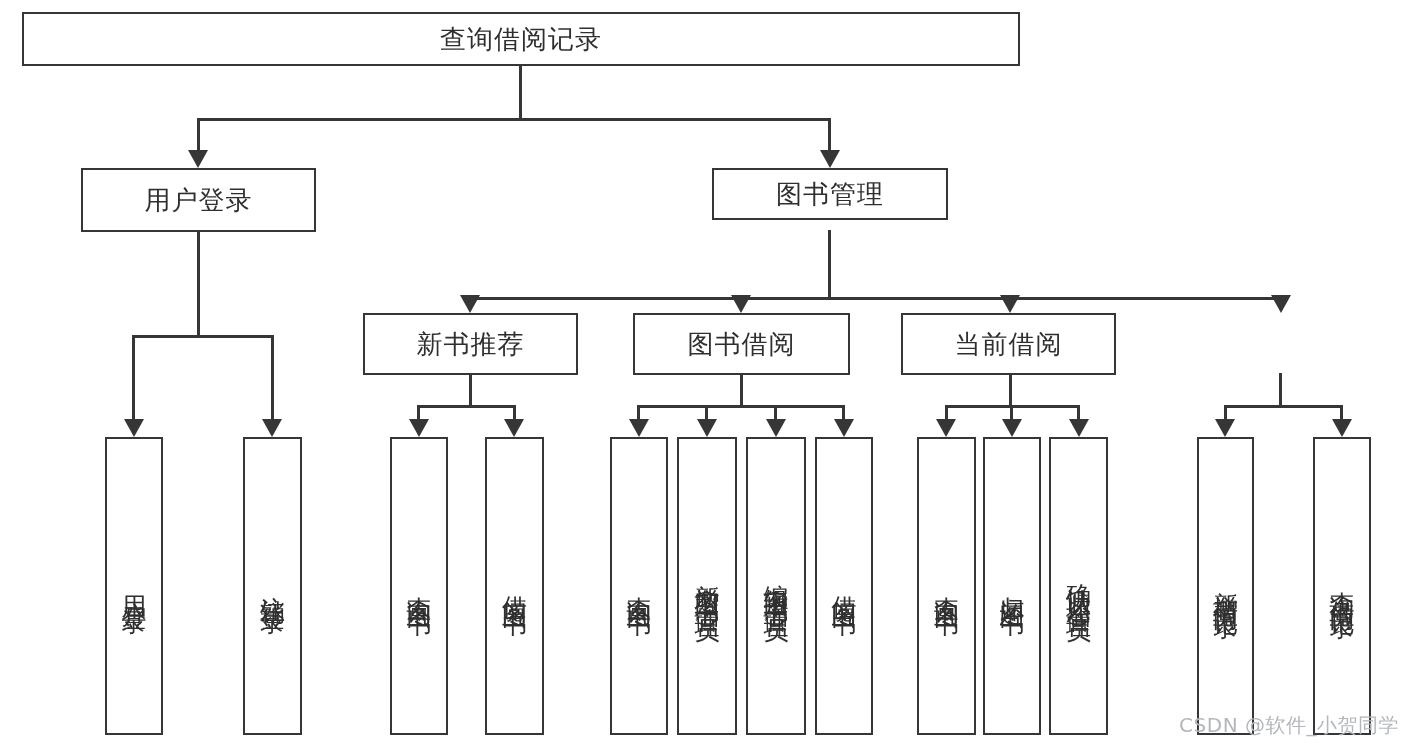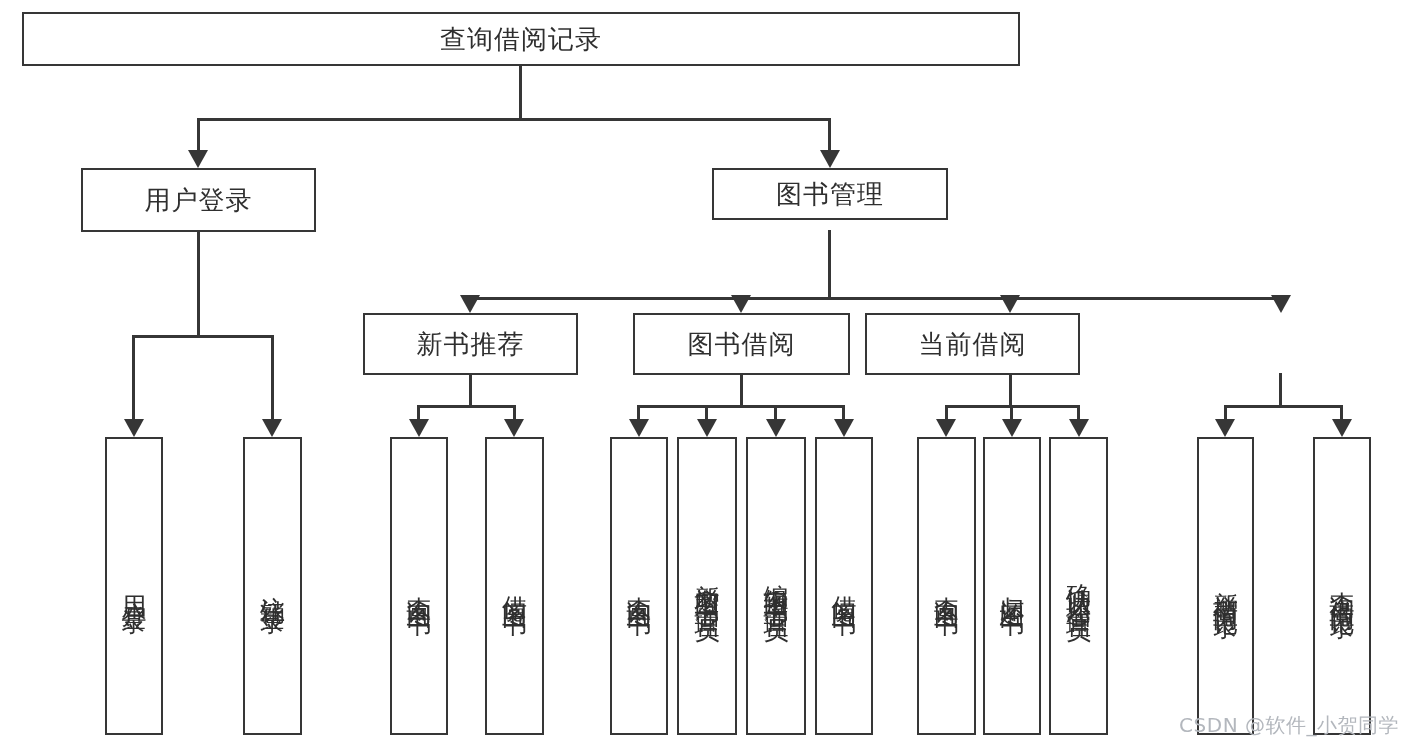--- a/index.html
+++ b/index.html
@@ -93,21 +93,21 @@
   <i class="ah" style="left:731px;top:295px"></i>
   <i class="ah" style="left:1000px;top:295px"></i>
   <i class="ah" style="left:1271px;top:295px"></i>
 
   <div class="box" style="left:363px;top:313px;width:215px;height:62px">
     <span class="lbl">新书推荐</span>
   </div>
   <div class="box" style="left:633px;top:313px;width:217px;height:62px">
     <span class="lbl">图书借阅</span>
   </div>
-  <div class="box" style="left:865px;top:313px;width:215px;height:62px">
+  <div class="box" style="left:901px;top:313px;width:215px;height:62px">
     <span class="lbl">当前借阅</span>
   </div>
 
   <i class="vl" style="left:469px;top:373px;height:34px"></i>
   <i class="hl" style="left:417px;top:405px;width:99px"></i>
   <i class="vl" style="left:417px;top:405px;height:15px"></i>
   <i class="vl" style="left:513px;top:405px;height:15px"></i>
   <i class="ah" style="left:409px;top:419px"></i>
   <i class="ah" style="left:504px;top:419px"></i>
 

